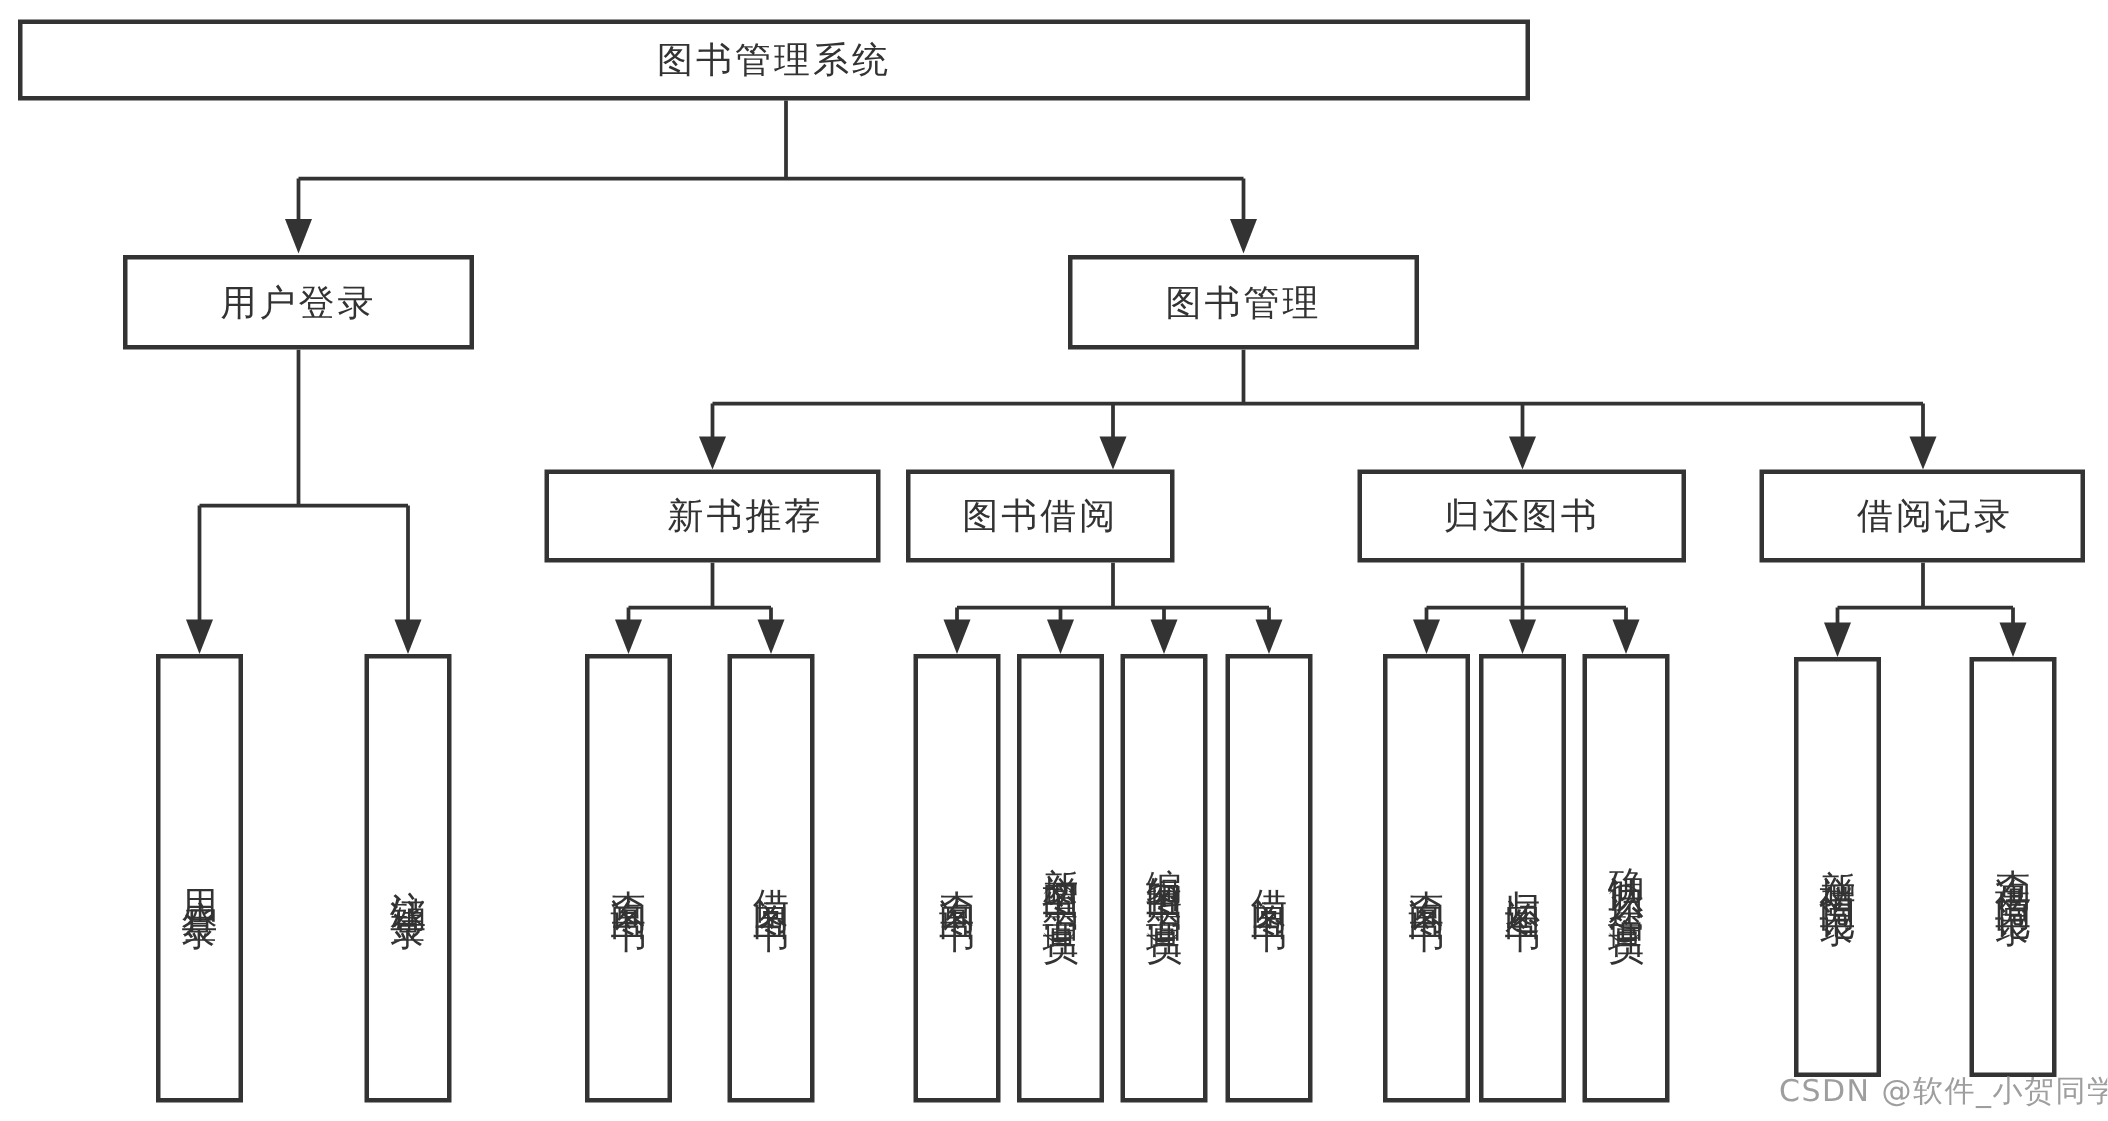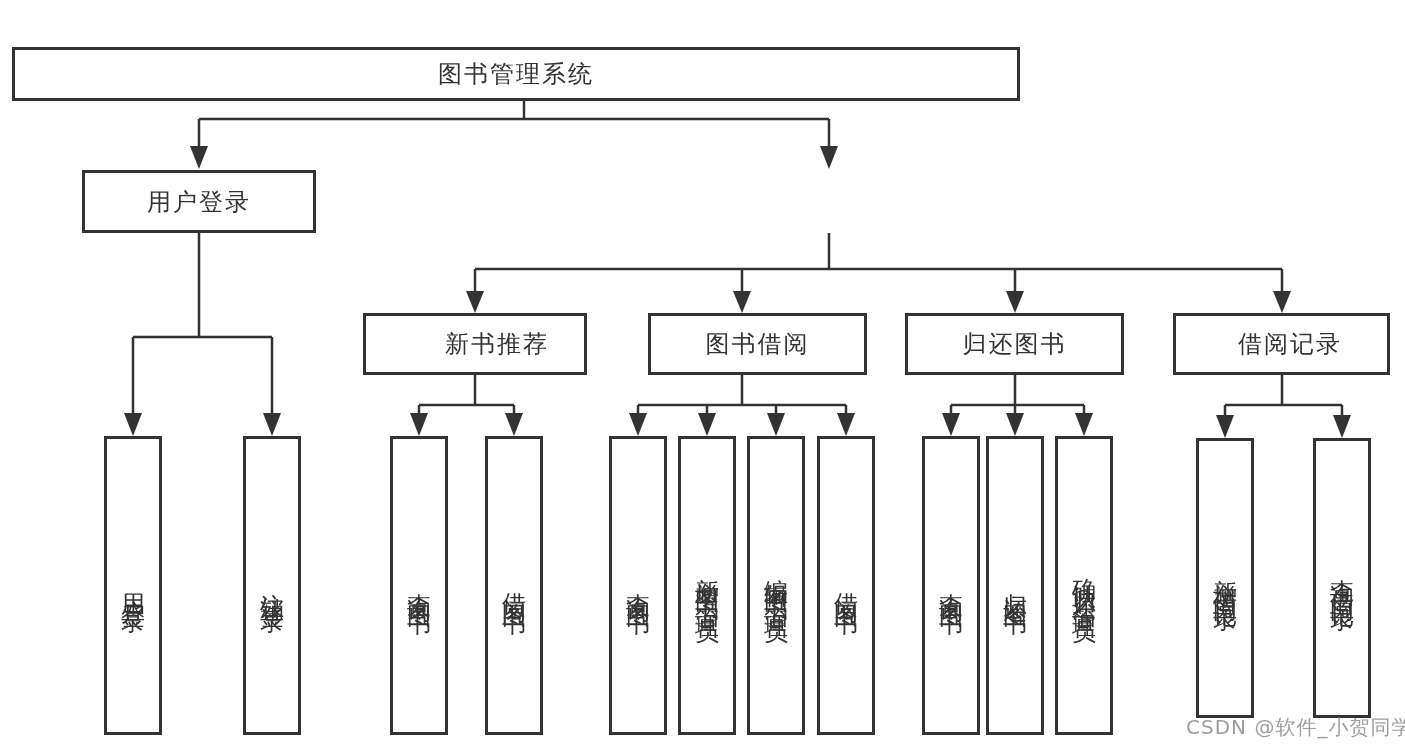--- a/index.html
+++ b/index.html
@@ -86,32 +86,35 @@
     <path d="M1015 375 V405 M951 405 H1084 M951 405 V415 M1015 405 V415 M1084 405 V415"></path>
     <polygon points="942,413 960,413 951,436" fill="#333333" stroke="none"></polygon>
     <polygon points="1006,413 1024,413 1015,436" fill="#333333" stroke="none"></polygon>
     <polygon points="1075,413 1093,413 1084,436" fill="#333333" stroke="none"></polygon>
 
     <path d="M1282 375 V405 M1225 405 H1342 M1225 405 V417 M1342 405 V417"></path>
     <polygon points="1216,415 1234,415 1225,438" fill="#333333" stroke="none"></polygon>
     <polygon points="1333,415 1351,415 1342,438" fill="#333333" stroke="none"></polygon>
   </svg>
 
-  <div class="node h" style="left:12px; top:13px; width:1008px; height:54px;margin-top:34px;">
+  <div class="node h" style="left:12px; top:13px; width:1008px; height:54px;">
     <span>图书管理系统</span>
   </div>
 
   <div class="node h" style="left:82px; top:170px; width:234px; height:63px;">
     <span>用户登录</span>
   </div>
+  <div class="node h" style="left:712px; top:170px; width:234px; height:63px;">
+    <span>图书管理</span>
+  </div>
 
   <div class="node h" style="left:363px; top:313px; width:224px; height:62px;padding-left:44px;">
     <span>新书推荐</span>
   </div>
-  <div class="node h" style="left:648px; top:313px; width:219px; height:62px;">
+  <div class="node h" style="left:604px; top:313px; width:179px; height:62px;">
     <span>图书借阅</span>
   </div>
   <div class="node h" style="left:905px; top:313px; width:219px; height:62px;">
     <span>归还图书</span>
   </div>
   <div class="node h" style="left:1173px; top:313px; width:217px; height:62px;padding-left:17px;">
     <span>借阅记录</span>
   </div>
 
   <div class="node v" style="left:104px; top:436px; width:58px; height:299px;">

